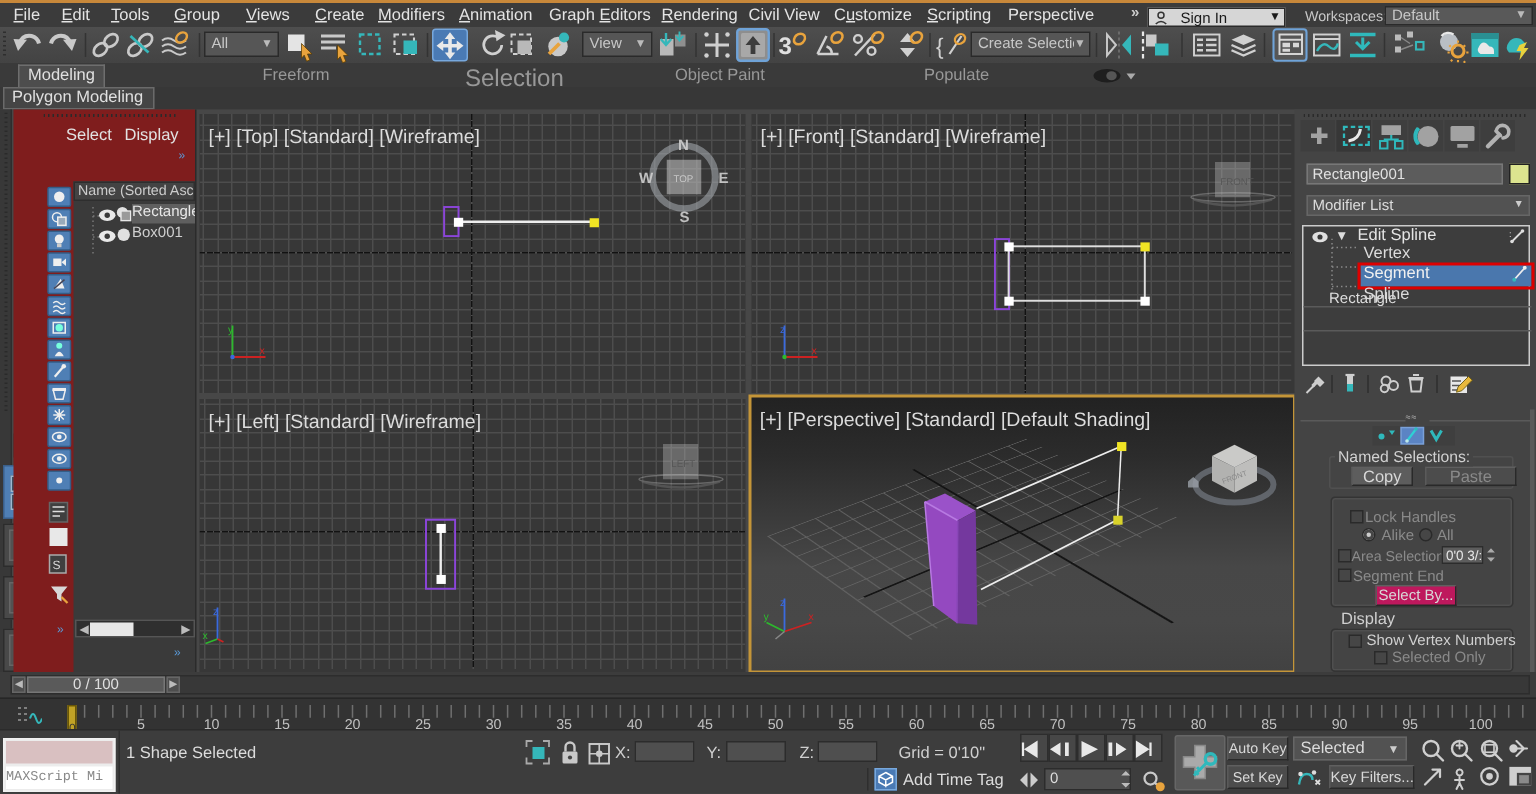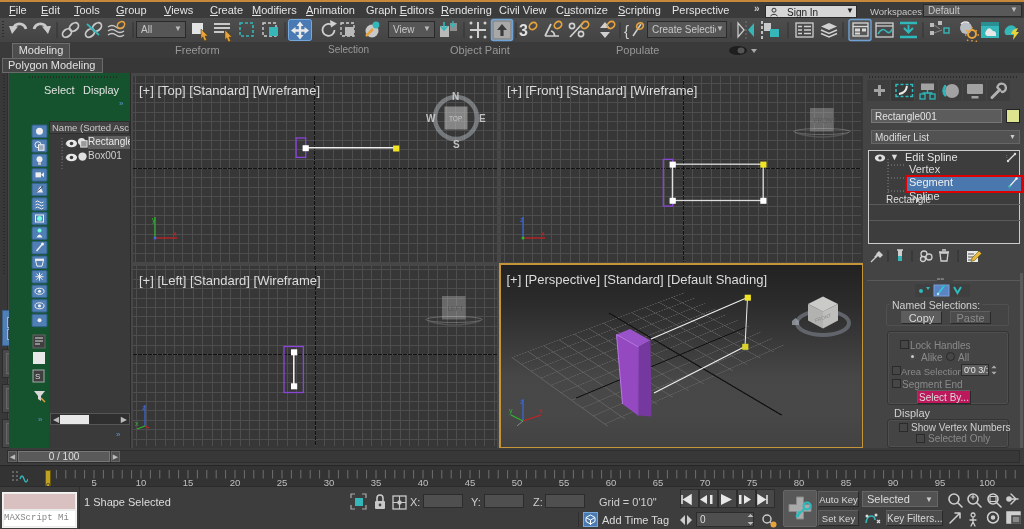--- a/index.html
+++ b/index.html
@@ -200,21 +200,21 @@
 
  <div class="abs" style="left:647px;top:3px;width:80px;height:17px;background:#565656;border:1px solid #2a2a2a">
   <span class="abs" style="left:4px;top:2px;font-size:10px;color:#c8c8c8;white-space:nowrap;overflow:hidden;width:64px">Create Selection Se</span>
   <span class="abs" style="right:2px;top:2px;font-size:8px;color:#bbb">▼</span>
  </div>
 </div>
 
 <div class="abs" style="left:0;top:42px;width:1024px;height:16px;background:#3a3a3a" id="ribbontabs">
  <div class="abs" style="left:12px;top:1px;width:58px;height:15px;background:#4d4d4d;border:1px solid #6e6e6e;border-bottom:none;text-align:center;font-size:11px;color:#e0e0e0">Modeling</div>
  <span class="abs" style="left:175px;top:2px;font-size:11px;color:#989898">Freeform</span>
- <span class="abs" style="left:328px;top:2px;font-size:10px;color:#989898">Selection</span>
+ <span class="abs" style="left:310px;top:2px;font-size:16px;color:#989898">Selection</span>
  <span class="abs" style="left:450px;top:2px;font-size:11px;color:#989898">Object Paint</span>
  <span class="abs" style="left:616px;top:2px;font-size:11px;color:#989898">Populate</span>
  <svg class="abs" style="left:728px;top:4px" width="30" height="10">
       <ellipse cx="10" cy="4.5" rx="9" ry="4.5" fill="#1e1e1e"></ellipse>
       <ellipse cx="13" cy="4.5" rx="3.5" ry="3" fill="#555"></ellipse>
       <path d="M23 3 l3 4 3 -4 z" fill="#aaa"></path>
     </svg>
 </div>
 
 <div class="abs" style="left:0;top:58px;width:1024px;height:15px;background:#373737" id="polybar">
@@ -239,21 +239,21 @@
 <div class="abs" style="left:2px;top:349px;width:24px;height:29px;background:#494949;border:1px solid #2c2c2c">
     <div class="abs" style="left:3px;top:3px;width:16px;height:21px;background:#525252;border:1px solid #666"></div>
   </div>
 <div class="abs" style="left:2px;top:384px;width:24px;height:29px;background:#494949;border:1px solid #2c2c2c">
     <div class="abs" style="left:3px;top:3px;width:16px;height:21px;background:#525252;border:1px solid #666"></div>
   </div>
 <div class="abs" style="left:2px;top:419px;width:24px;height:29px;background:#494949;border:1px solid #2c2c2c">
     <div class="abs" style="left:3px;top:3px;width:16px;height:21px;background:#525252;border:1px solid #666"></div>
   </div>
 
-<div class="abs" style="left:9px;top:73px;width:121px;height:375px;background:#14532d" id="sexp">
+<div class="abs" style="left:9px;top:73px;width:121px;height:375px;background:#7f1d1d" id="sexp">
  <svg class="abs" style="left:20px;top:2px" width="90" height="4">
       <line x1="0" y1="2" x2="90" y2="2" stroke="#2a2a2a" stroke-width="2" stroke-dasharray="1 2"></line>
     </svg>
  <span class="abs" style="left:35px;top:11px;font-size:11px;color:#e2e2e2">Select</span>
  <span class="abs" style="left:74px;top:11px;font-size:11px;color:#e2e2e2">Display</span>
  <span class="abs" style="left:110px;top:26px;font-size:8px;color:#5a9ad8">»</span>
 
  <svg class="abs" style="left:22px;top:50px" width="17" height="330" id="sicons">
       <rect x="1" y="2.0" width="15" height="12.5" rx="1" fill="#4f7fb5" stroke="#335e88"></rect>
       <circle cx="8.5" cy="8.2" r="3.5" fill="#eee"></circle>
@@ -751,21 +751,21 @@
       <path d="M9 3 l4 0 -2 3 z" fill="#2fb9bc"></path>
   <rect x="17" y="1" width="15" height="11" fill="#5b84c4" stroke="#7aa0d8"></rect>
   <path d="M21 10 L27 2" stroke="#2fd0d4" stroke-width="1.5"></path>
       <circle cx="21" cy="10" r="1.2" fill="#bfe8ea"></circle>
       <circle cx="27" cy="2" r="1.2" fill="#2fb9bc"></circle>
   <path d="M37 3 l3.5 6 3.5 -6" stroke="#2fb9bc" stroke-width="2" fill="none"></path>
  </svg>
  <span class="lbl" style="left:27px;top:226px;font-size:10.5px;background:#444;padding:0 2px;z-index:3">Named Selections:</span>
  <div class="abs" style="left:23px;top:231px;width:123px;height:22px;border:1px solid #505050;border-radius:2px"></div>
  <div class="abs btn" style="left:38px;top:238px;width:41px;height:13px;background:#5d5d5d;line-height:12px">Copy</div>
- <div class="abs btn" style="left:87px;top:238px;width:41px;height:13px;color:#8a8a8a;line-height:12px">Paste</div>
+ <div class="abs btn" style="left:87px;top:238px;width:61px;height:13px;color:#8a8a8a;line-height:12px">Paste</div>
 
  <div class="gbox" style="left:24px;top:258px;width:122px;height:74px"></div>
  <div class="chk" style="left:37px;top:267px"></div>
     <span class="lblg" style="left:47px;top:267px;font-size:10px">Lock Handles</span>
  <div class="radio" style="left:45px;top:279px;background:#ccc;box-shadow:0 0 0 2px #464646 inset"></div>
     <span class="lblg" style="left:58px;top:279px;font-size:10px">Alike</span>
  <div class="radio" style="left:83px;top:279px"></div>
     <span class="lblg" style="left:95px;top:279px;font-size:10px">All</span>
  <div class="chk" style="left:29px;top:293px"></div>
     <span class="lblg" style="left:38px;top:293px;font-size:9.5px">Area Selection:</span>

